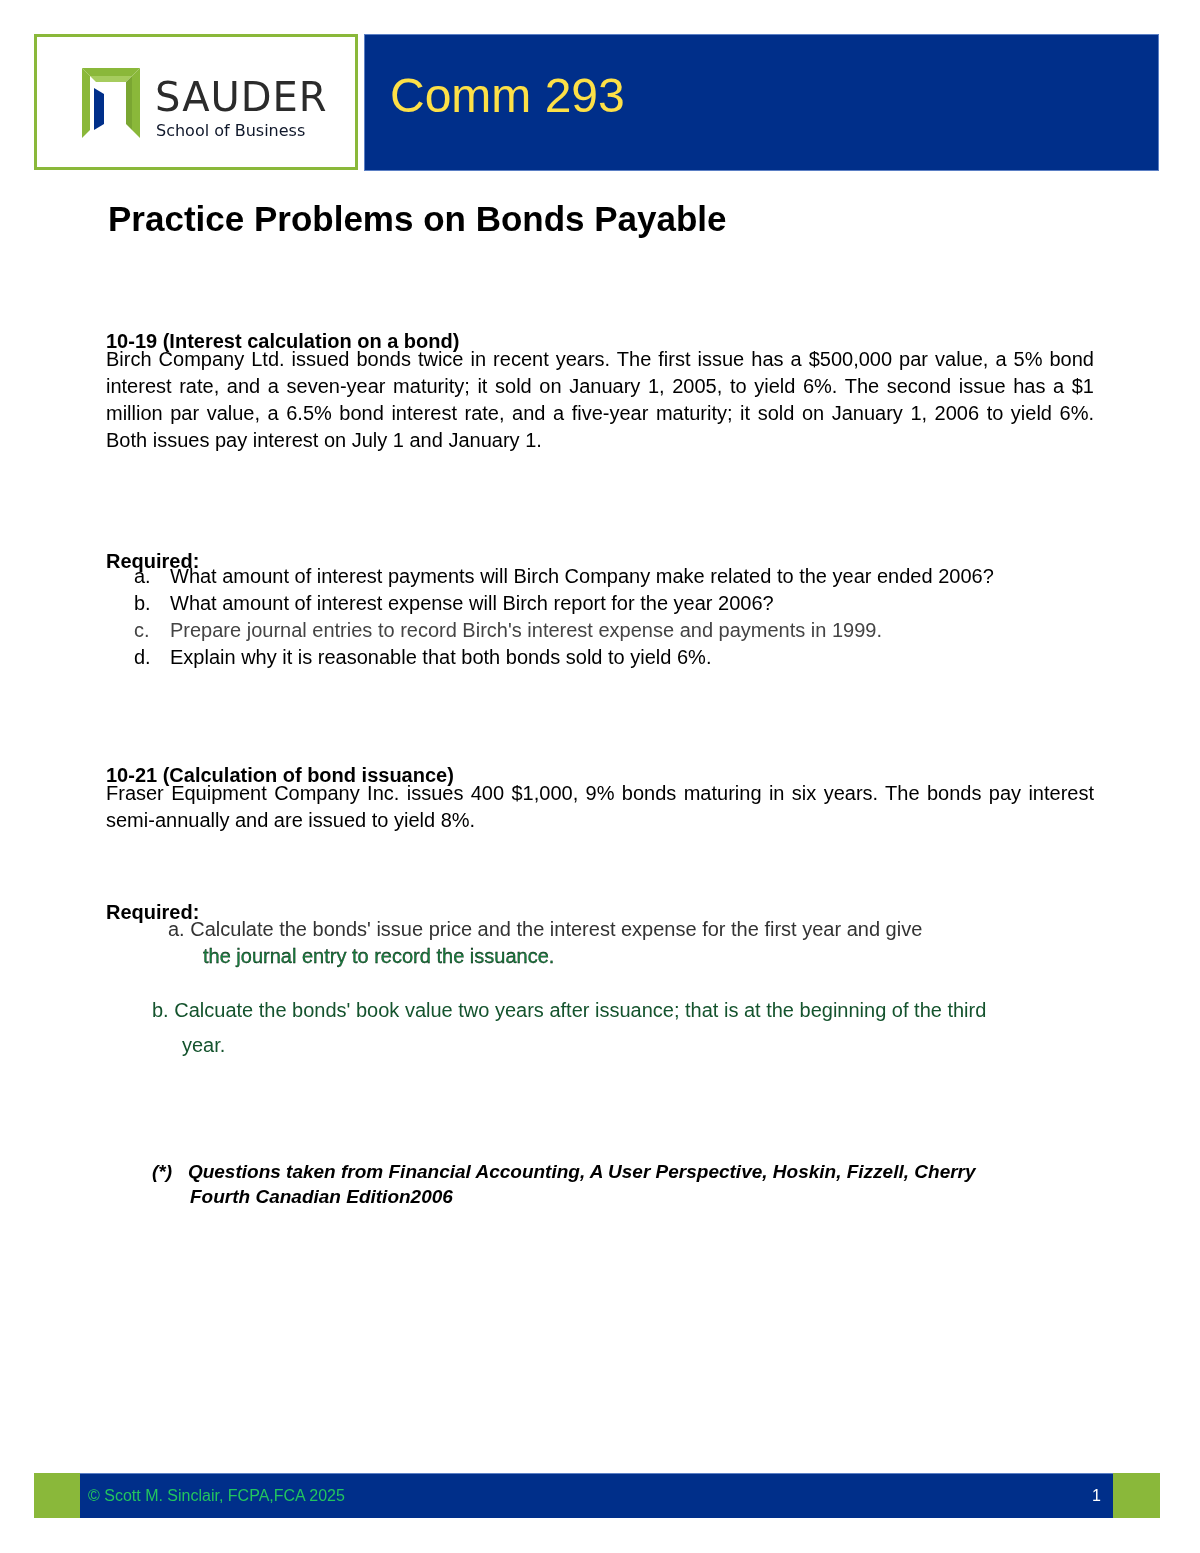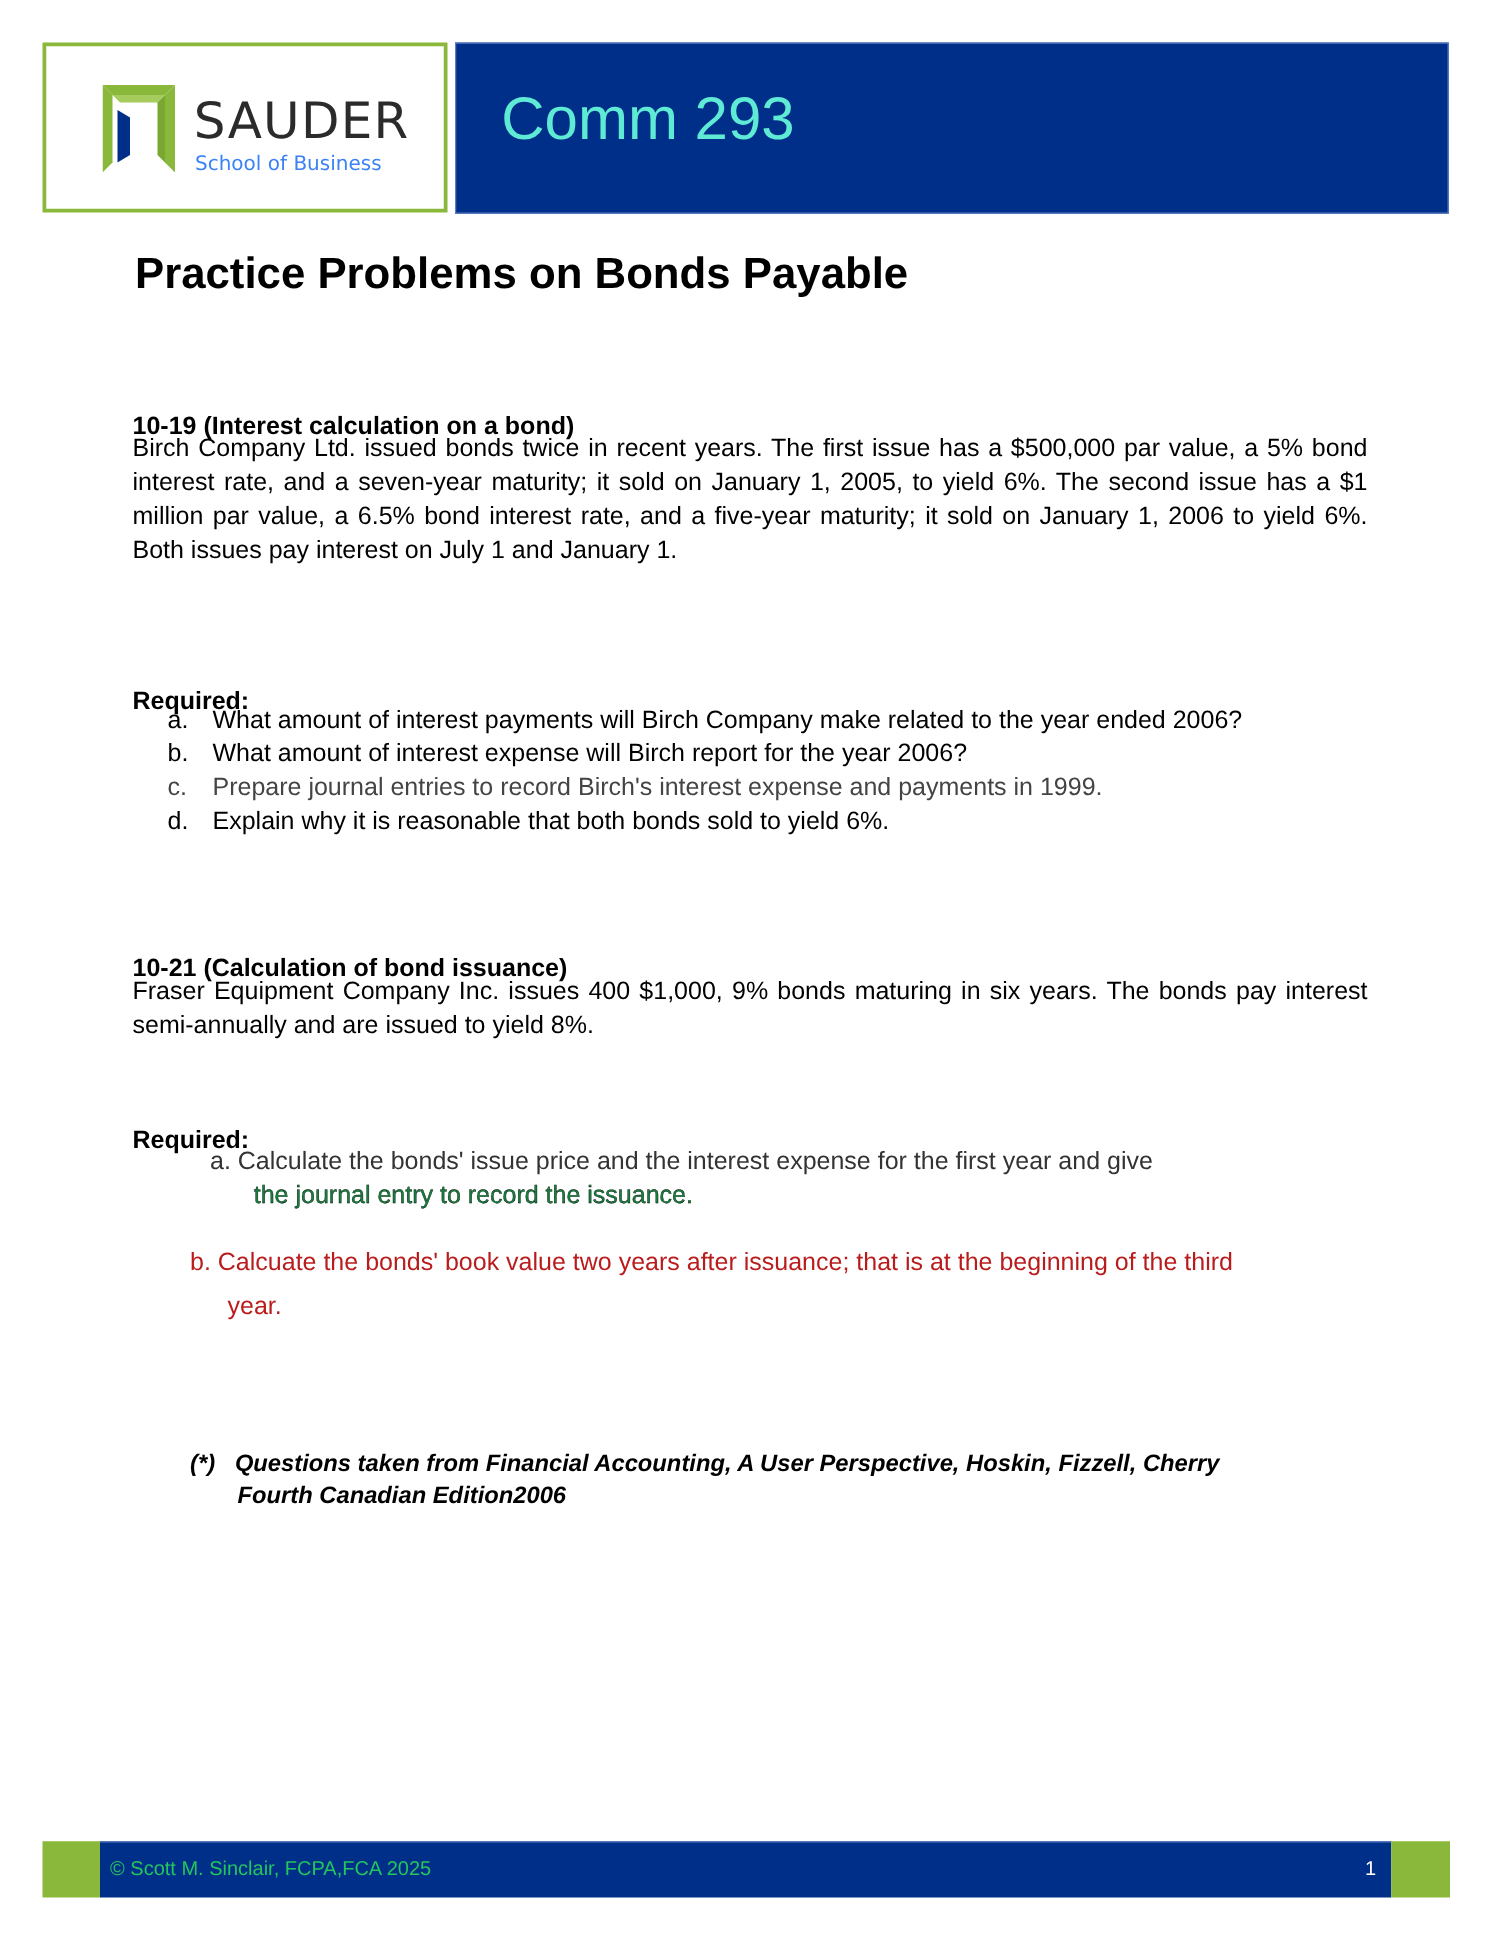--- a/index.html
+++ b/index.html
@@ -10,29 +10,29 @@
     .logo-box {
       position: absolute; left: 34px; top: 34px; width: 324px; height: 136px;
       border: 3px solid #8ab83a; background: #fff;
     }
     .logo-icon { position: absolute; left: 45px; top: 31px; width: 58px; height: 70px; }
     .logo-word {
       position: absolute; left: 118px; top: 40px; font-size: 40px; font-weight: normal;
       letter-spacing: 1px; color: #2b2b2b; line-height: 1; font-family: "DejaVu Sans", sans-serif;
     }
     .logo-sub {
-      position: absolute; left: 119px; top: 86px; font-size: 16px; color: #3b82f6;
+      position: absolute; left: 119px; top: 86px; font-size: 16px; color: #0f172a;
       line-height: 1; font-family: "DejaVu Sans", sans-serif; text-align: right;
     }
     .course-box {
       position: absolute; left: 364px; top: 34px; width: 795px; height: 137px;
       background: #002f8a; border: 1px solid #5b7fc4;
     }
     .course-title {
-      position: absolute; left: 36px; top: 37px; font-size: 48px; color: #5eead4; line-height: 1;
+      position: absolute; left: 25px; top: 37px; font-size: 48px; color: #fde047; line-height: 1;
       font-family: "Liberation Sans", sans-serif;
     }
 
     
     .page-title {
       position: absolute; left: 108px; top: 198px; font-size: 35px; font-weight: bold; line-height: 1.2;
     }
     .section-heading {
       position: absolute; left: 106px; font-size: 20px; font-weight: bold; line-height: 1.2; margin-top: 36px;
     }
@@ -45,21 +45,21 @@
     }
     .q-list { position: absolute; left: 134px; width: 960px; list-style: none; }
     .q-list li {
       position: relative; padding-left: 36px; font-size: 20px; line-height: 27px; text-align: justify;
     }
     .q-list li .marker { position: absolute; left: 0; top: 0; }
     .q-list li.dim { color: #444; }
 
     .q21-a { position: absolute; left: 168px; top: 916px; font-size: 20px; line-height: 27px; color: #333; }
     .q21-a .line2 { display: block; padding-left: 35px; color: #15803d; font-weight: normal; -webkit-text-stroke: 0.3px #000; }
-    .q21-b { position: absolute; left: 152px; top: 997px; font-size: 20px; line-height: 27px; color: #b91c1c; width: 1000px; }
+    .q21-b { position: absolute; left: 152px; top: 997px; font-size: 20px; line-height: 27px; color: #14532d; width: 1000px; }
     .q21-b .line2 { display: block; padding-left: 30px; margin-top: 8px; }
 
     .source-note {
       position: absolute; left: 152px; top: 1159px; font-size: 19px; font-weight: bold; font-style: italic;
       line-height: 25px;
     }
     .source-note .line2 { display: block; padding-left: 38px; }
 
     
     .footer-left { position: absolute; left: 34px; top: 1473px; width: 46px; height: 45px; background: #8ab83a; }

